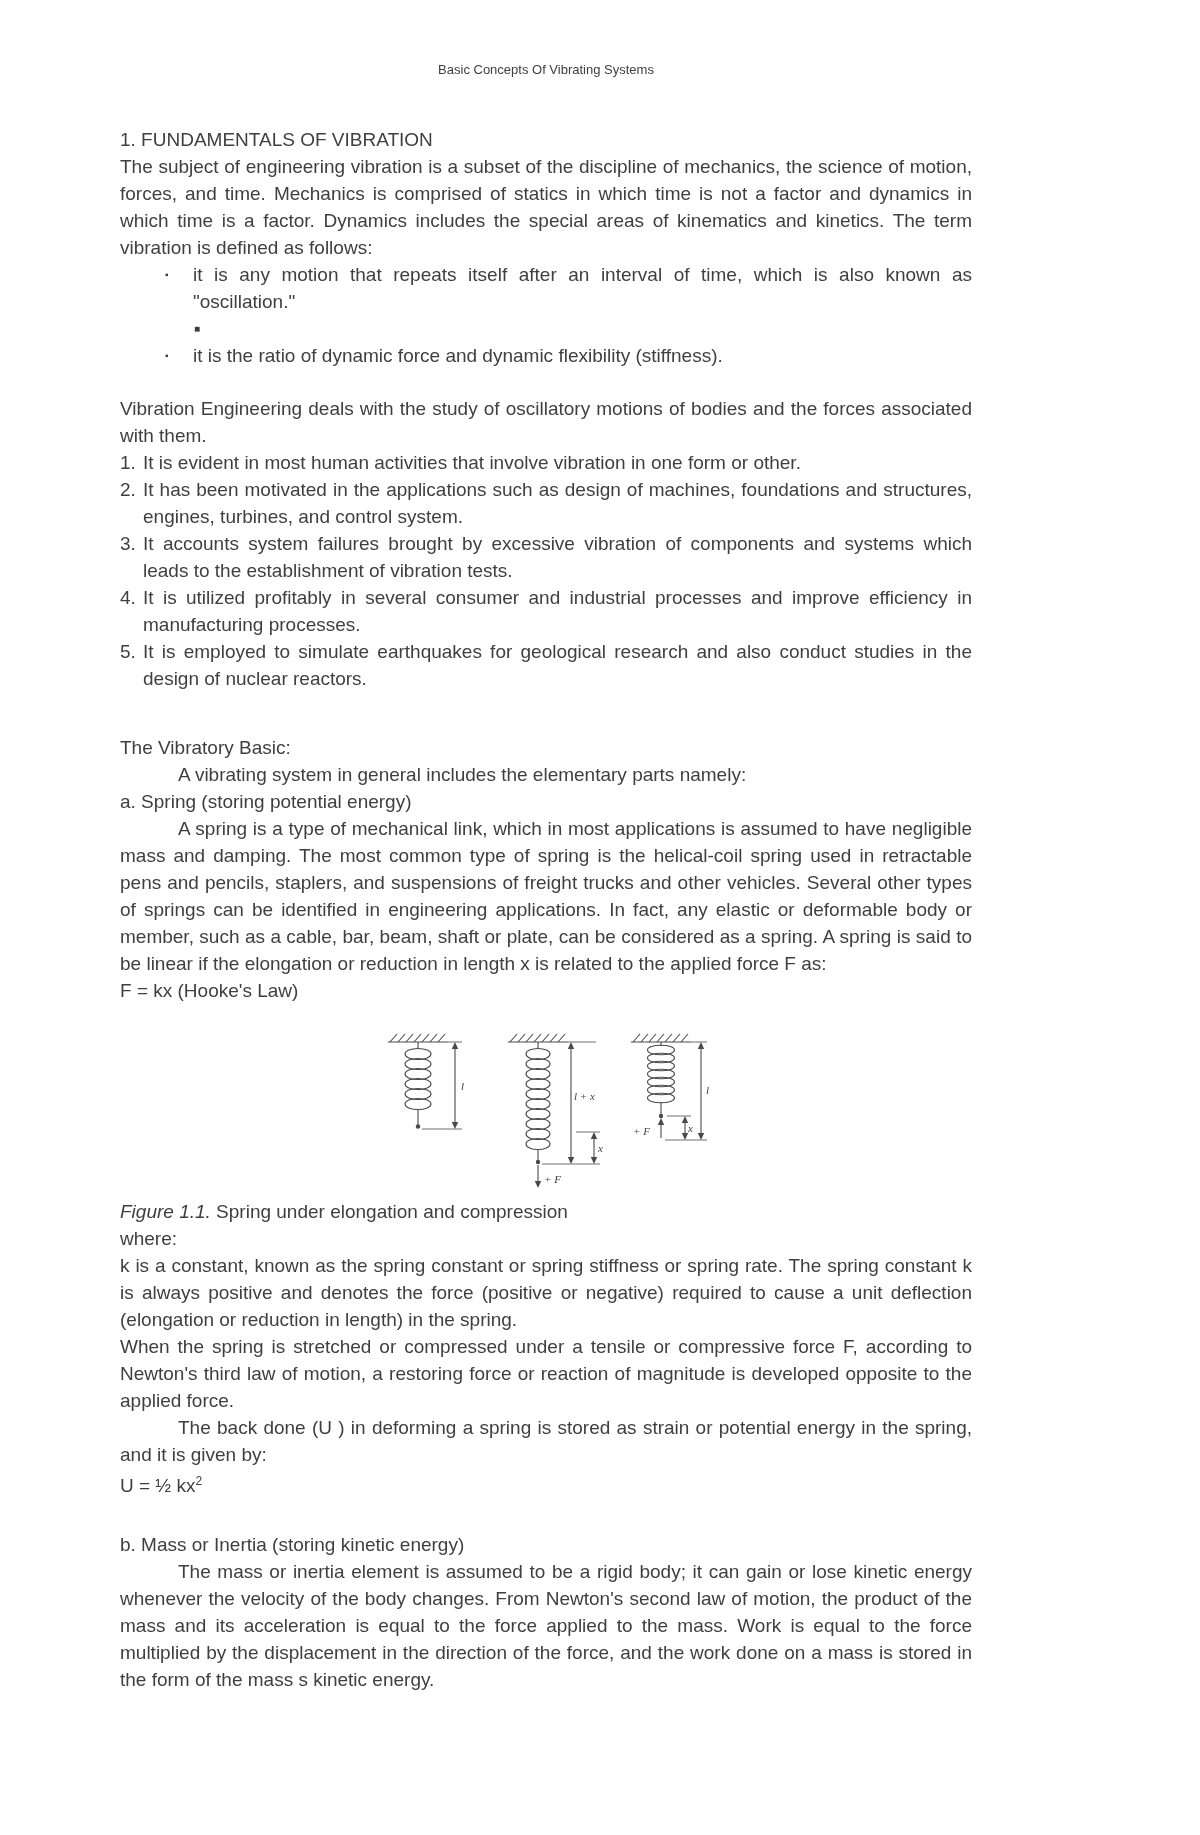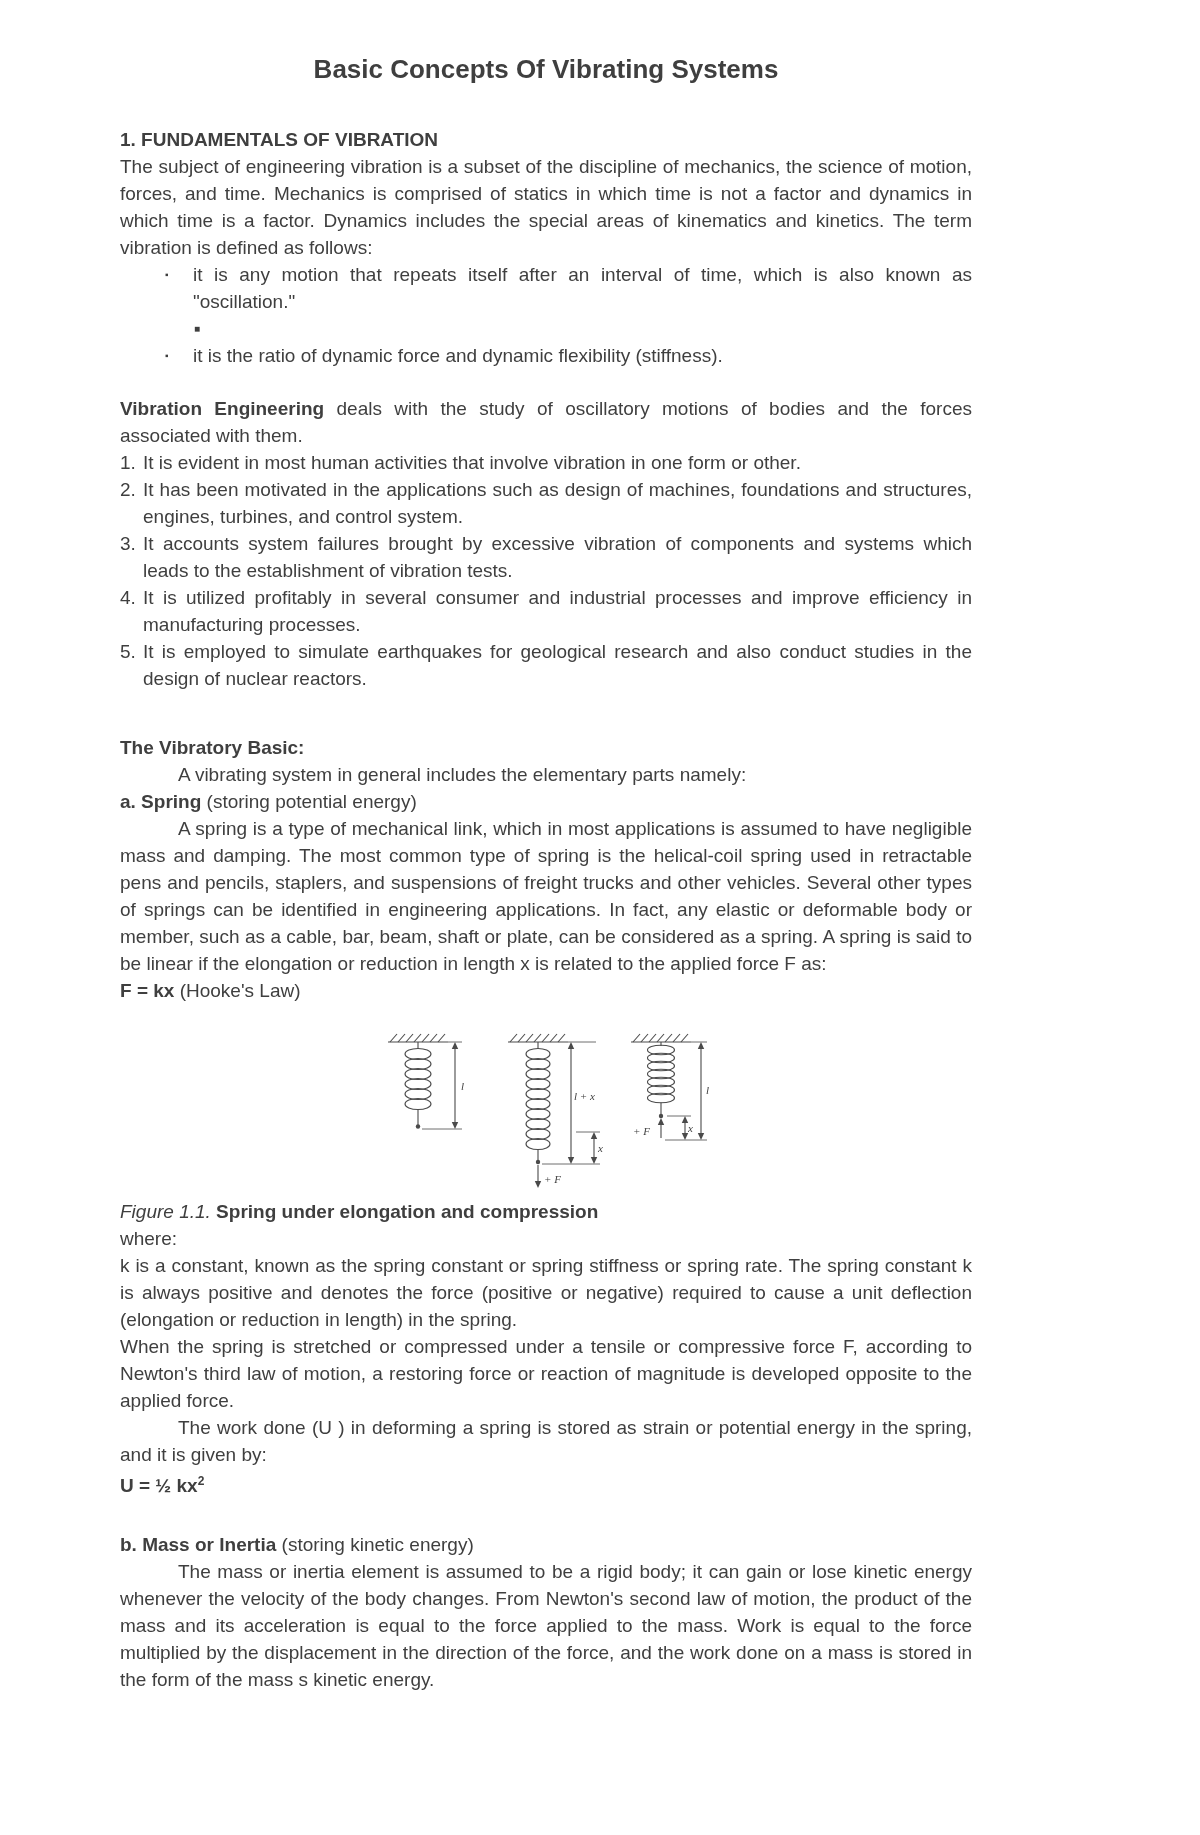--- a/index.html
+++ b/index.html
@@ -1,25 +1,25 @@
 <!DOCTYPE html>
 <html><head>
 <meta charset="utf-8">
 <style>
   *{margin:0;padding:0;box-sizing:border-box}
   html,body{background:#ffffff}
   body{width:1200px;font-family:"Liberation Sans",sans-serif}
   .page{width:1200px;height:1835px;background:#fff;padding:56px 228px 0 120px;
         color:#3f3f3f;font-size:19px;line-height:27px;overflow:hidden}
   p{margin:0}
-  .b{font-weight:bold}
+  .b{font-weight:normal}
   .i{font-style:italic}
   .jst{text-align:justify}
   .center{text-align:left}
-  .title{font-weight:bold;text-align:center;font-size:26px;margin-bottom:43px}
+  .title{font-weight:normal;text-align:center;font-size:13px;margin-bottom:43px}
   .ind-first{text-indent:58px}
   .mt40{margin-top:26px}
   .mt42{margin-top:42px}
   .li{display:flex}
   .lvl1{padding-left:45px}
   .lvl2{padding-left:74px}
   .mk{flex:0 0 28px;font-size:10px}
   .mk2{flex-basis:22px}
   .litxt{flex:1;text-align:justify}
   .nli{display:flex}
@@ -185,20 +185,20 @@
         <text x="27" y="90" class="flabel">x</text>
       </g>
     </svg>
   </div>
 
   <p class="center"><span class="i">Figure 1.1.</span><span class="b"> Spring under elongation and compression</span></p>
 
   <p>where:</p>
   <p class="jst">k  is a constant, known as the spring constant or spring stiffness or spring rate. The spring constant k is always positive and denotes the force (positive or negative) required to cause a unit deflection (elongation or reduction in length) in the spring.</p>
   <p class="jst">When the spring is stretched or compressed under a tensile or compressive force F, according to Newton's third law of motion, a restoring force or reaction of magnitude is developed opposite to the applied force.</p>
-  <p class="jst ind-first">The work done (U ) in deforming a spring is stored as strain or potential energy in the spring, and it is given by:</p>
+  <p class="jst ind-first">The back done (U ) in deforming a spring is stored as strain or potential energy in the spring, and it is given by:</p>
 
   <p class="center b formula-u"><span>U = ½ kx</span><sup>2</sup></p>
 
   <p><span class="b">b. Mass or Inertia</span><span> (storing kinetic energy)</span></p>
   <p class="jst ind-first">The mass or inertia element is assumed to be a rigid body; it can gain or lose kinetic energy whenever the velocity of the body changes. From Newton's second law of motion, the product of the mass and its acceleration is equal to the force applied to the mass. Work is equal to the force multiplied by the displacement in the direction of the force, and the work done on a mass is stored in the form of the mass s kinetic energy.</p>
 
 </div>
 
 </body></html>

